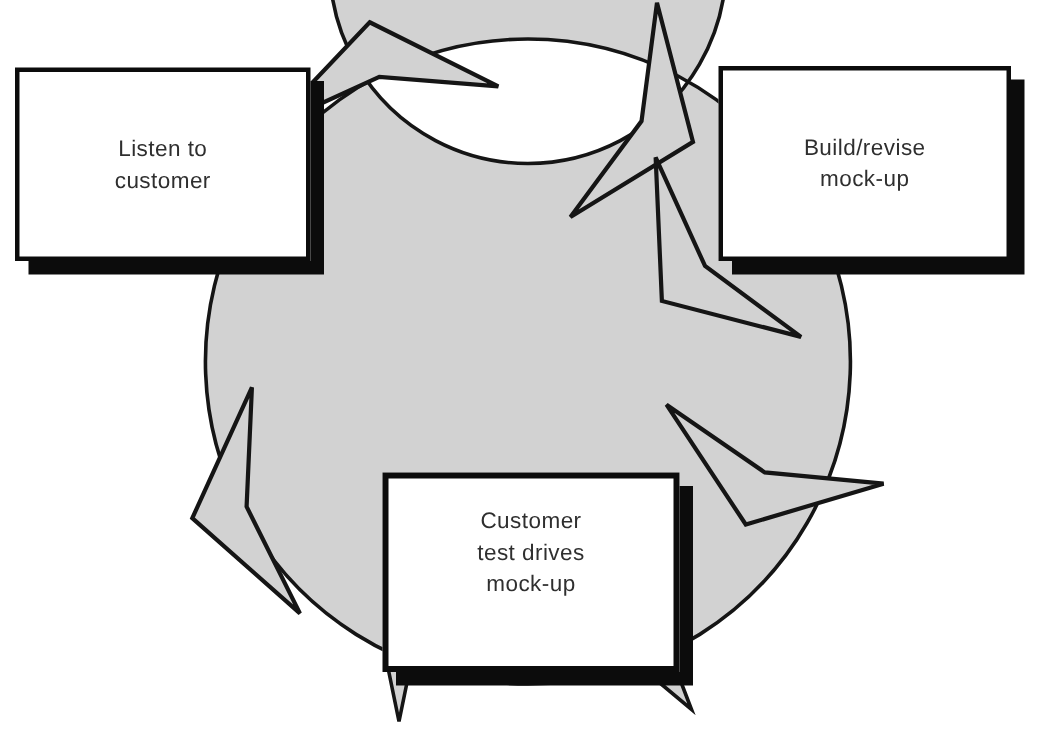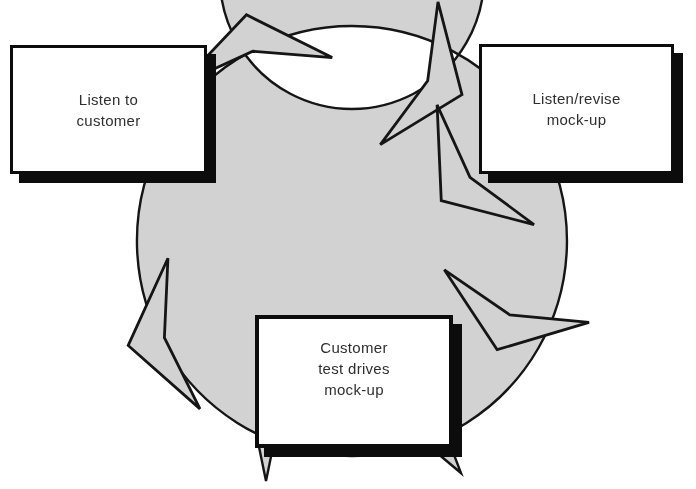--- a/index.html
+++ b/index.html
@@ -72,21 +72,21 @@
       <polygon class="poke" points="424,442 461,473 448,439"></polygon>
     </g>
   </svg>
 
   <div class="node node-listen">
     <div class="label">Listen to
 customer</div>
   </div>
 
   <div class="node node-build">
-    <div class="label">Listen/revise
+    <div class="label">Build/revise
 mock-up</div>
   </div>
 
   <div class="node node-test">
     <div class="label">Customer
 test drives
 mock-up</div>
   </div>
 
 </div>

